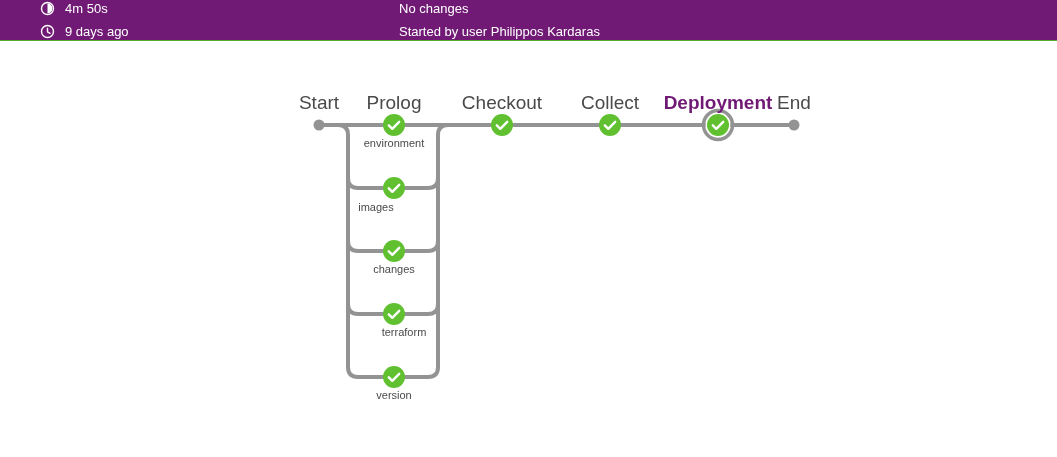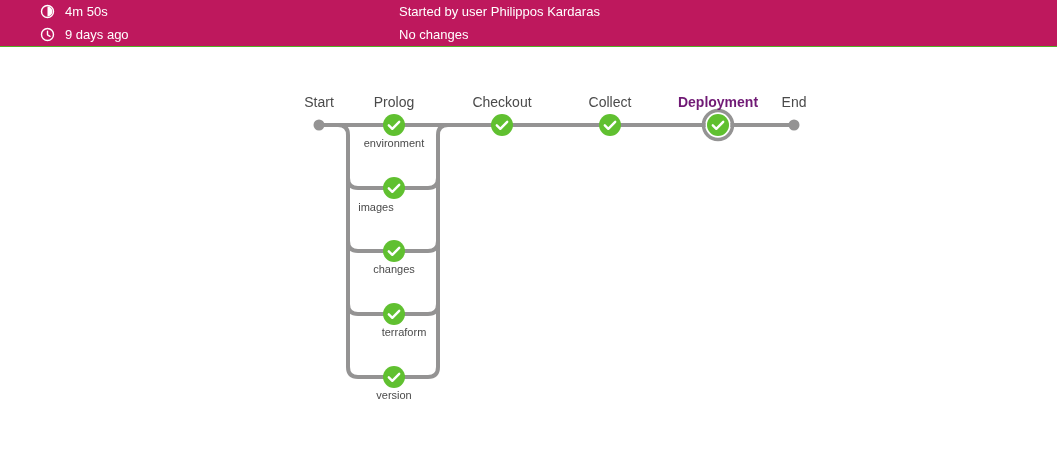--- a/index.html
+++ b/index.html
@@ -1,38 +1,38 @@
 <!DOCTYPE html>
 <html><head>
 <meta charset="utf-8">
 <style>
   * { margin:0; padding:0; box-sizing:border-box; }
   html,body { width:1057px; height:457px; background:#ffffff; overflow:hidden;
     font-family:"Liberation Sans", sans-serif; }
 
   
   .run-header {
-    position:absolute; top:0; left:0; width:1057px; height:47px;
-    background:#be185d; border-bottom:1px solid #54ad26;
+    position:absolute; top:0; left:0; width:1057px; height:41px;
+    background:#701a75; border-bottom:1px solid #54ad26;
     display:flex; align-items:stretch; color:#ffffff; z-index:5;
   }
   .hdr-col { display:flex; flex-direction:column; justify-content:center; gap:7px; }
   .hdr-col.left  { margin-left:40px; width:330px; }
   .hdr-col.right { margin-left:29px; }
   .hdr-row { display:flex; align-items:center; height:16px; font-size:13px; }
   .hdr-row .ico { width:15px; height:15px; margin-right:10px; flex:0 0 auto; }
   .hdr-text { white-space:nowrap; }
 
   
   .graph { position:absolute; top:0; left:0; width:1057px; height:457px; }
   .graph svg { position:absolute; top:0; left:0; }
 
   .stage-label {
     position:absolute; transform:translateX(-50%);
-    font-size:14px; color:#4a4a4a; white-space:nowrap; line-height:15px;
+    font-size:19px; color:#4a4a4a; white-space:nowrap; line-height:15px;
   }
   .stage-label.selected { font-weight:bold; color:#701a75; }
   .branch-label {
     position:absolute; transform:translateX(-50%);
     font-size:11px; color:#4a4a4a; white-space:nowrap; line-height:11px;
   }
 </style>
 </head>
 <body>
 
@@ -115,19 +115,19 @@
     <div class="hdr-row">
       <svg class="ico" viewBox="0 0 15 15">
         <circle cx="7.5" cy="7.5" r="6" fill="none" stroke="#ffffff" stroke-width="1.4"></circle>
         <path d="M7.5 4.2 V7.8 L10 9.3" fill="none" stroke="#ffffff" stroke-width="1.4" stroke-linecap="round" stroke-linejoin="round"></path>
       </svg>
       <span class="hdr-text">9 days ago</span>
     </div>
   </div>
   <div class="hdr-col right">
     <div class="hdr-row">
-      <span class="hdr-text">Started by user Philippos Kardaras</span>
+      <span class="hdr-text">No changes</span>
     </div>
     <div class="hdr-row">
-      <span class="hdr-text">No changes</span>
+      <span class="hdr-text">Started by user Philippos Kardaras</span>
     </div>
   </div>
 </header>
 
 </body></html>

